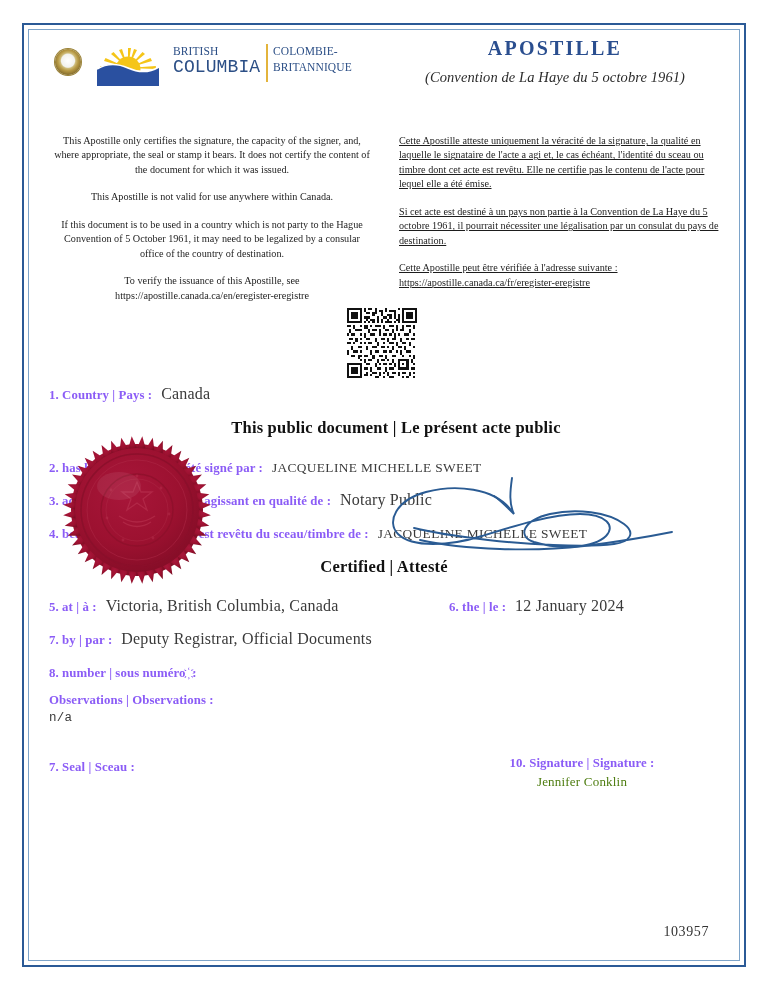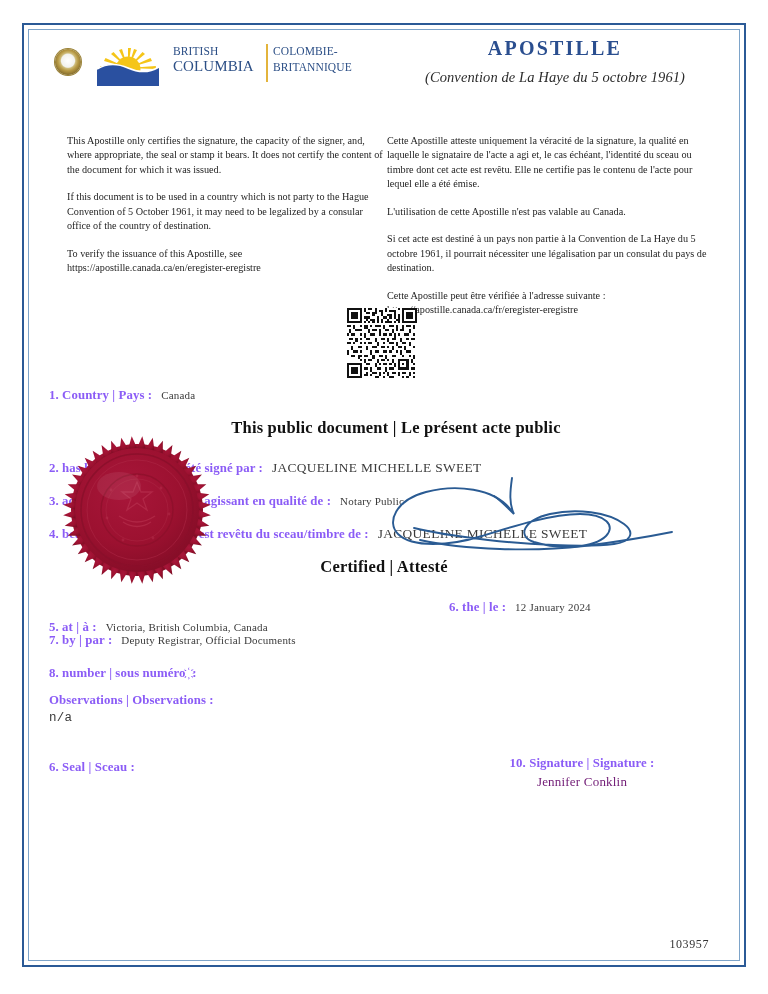--- a/index.html
+++ b/index.html
@@ -59,87 +59,87 @@
     font-family: "Liberation Serif", "DejaVu Serif", serif;
   }
   .bc-col { position: absolute; top: 0; }
   .bc-col.left { left: 0; width: 92px; text-align: left; }
   .bc-col.right { left: 100px; width: 96px; text-align: left; }
   .bc-divider {
     position: absolute; left: 93px; top: 2px;
     width: 2px; height: 38px; background: #e3b43c;
   }
   .bc-line { display: block; line-height: 1.02; white-space: nowrap; }
-  .bc-line .cap { font-size: 15px; letter-spacing: .1px; }
+  .bc-line .cap { font-size: 18px; letter-spacing: .1px; font-family: Liberation Mono, monospace; }
   .bc-line .sm  { font-size: 11.5px; letter-spacing: .1px; }
 
   .title-block {
     position: absolute; left: 350px; top: 8px; width: 352px; text-align: center;
   }
   .title-main {
     color: #2a4e8f; font-weight: bold; font-size: 20px;
     letter-spacing: 2.2px; line-height: 1.05;
   }
   .title-sub {
     color: #2a2a2a; font-style: italic; font-size: 14.5px;
     margin-top: 10px; letter-spacing: .1px;
   }
 
   
   .notice { position: absolute; top: 104px; left: 0; width: 710px; }
   .notice .col { position: absolute; top: 0; font-size: 10.2px; line-height: 1.42; color: #1d1d1d; }
-  .notice .col.en { left: 38px; width: 318px; text-align: left; }
-  .notice .col.fr { left: 358px; width: 330px; text-align: left; }
+  .notice .col.en { left: 24px; width: 318px; text-align: center; }
+  .notice .col.fr { left: 370px; width: 330px; text-align: left; text-decoration: underline; }
   .notice p { margin: 0 0 13px 0; }
   .notice p:last-child { margin-bottom: 0; }
   .notice .url { white-space: nowrap; }
 
   
   .qr-wrap { position: absolute; left: 318px; top: 278px; width: 70px; height: 70px; }
   .qr-wrap svg { display: block; }
 
   
   .fields { position: absolute; left: 0; top: 355px; width: 710px; }
   .row { position: relative; margin-bottom: 0; }
   .lbl {
     font-weight: bold; font-size: 12.8px; color: #8b5cf6; letter-spacing: .1px;
   }
   .val {
-    font-size: 11px; color: #3a3a3a; font-weight: normal; letter-spacing: .2px;
+    font-size: 16px; color: #3a3a3a; font-weight: normal; letter-spacing: .2px;
   }
   .val.caps { font-size: 13.4px; letter-spacing: .35px; }
   .center-head {
     text-align: center; font-weight: bold; font-size: 16.5px;
     color: #111; letter-spacing: .2px;
   }
 
   .f1   { position: absolute; left: 20px; top: 0; }
   .ph1  { position: absolute; left: 12px; top: 33px; width: 710px; }
   .f2   { position: absolute; left: 20px; top: 73px; }
   .f3   { position: absolute; left: 20px; top: 106px; }
   .f4   { position: absolute; left: 20px; top: 139px; }
   .ph2  { position: absolute; left: 0; top: 172px; width: 710px; }
-  .f5   { position: absolute; left: 20px; top: 212px; margin-top: 20px; }
+  .f5   { position: absolute; left: 20px; top: 212px; }
   .f6   { position: absolute; left: 420px; top: 212px; }
   .f7   { position: absolute; left: 20px; top: 245px; }
   .f8   { position: absolute; left: 20px; top: 278px; }
   .obs  { position: absolute; left: 20px; top: 308px; }
   .obs-val { font-size: 12.5px; color: #3a3a3a; margin-top: 3px; letter-spacing: .3px; font-family: Liberation Mono, monospace; }
 
   
   .f9  { position: absolute; left: 20px; top: 372px; }
   .f10 { position: absolute; left: 428px; top: 368px; width: 250px; text-align: center; }
-  .f10 .name { display: block; font-size: 13px; color: #701a75; margin-top: 3px; letter-spacing: .2px; }
+  .f10 .name { display: block; font-size: 13px; color: #4d7c0f; margin-top: 3px; letter-spacing: .2px; }
 
   .wax { position: absolute; left: 28px; top: 400px; width: 160px; height: 160px; }
   .sigmark { position: absolute; left: 355px; top: 440px; width: 290px; height: 110px; }
 
   .docnum {
-    position: absolute; right: 30px; bottom: 8px;
-    font-size: 12px; color: #333; letter-spacing: .6px;
+    position: absolute; right: 30px; bottom: 20px;
+    font-size: 14px; color: #333; letter-spacing: .6px;
   }
 </style>
 </head>
 <body>
 
 <div id="page">
 
   <div class="border-outer"></div>
   <div class="border-inner"></div>
 
@@ -182,29 +182,29 @@
 
       <div class="title-block">
         <div class="title-main">APOSTILLE</div>
         <div class="title-sub">(Convention de La Haye du 5 octobre 1961)</div>
       </div>
     </div>
 
     <div class="notice">
       <div class="col en">
         <p>This Apostille only certifies the signature, the capacity of the signer, and, where appropriate, the seal or stamp it bears. It does not certify the content of the document for which it was issued.</p>
+        <p>This Apostille is not valid for use anywhere within Canada.</p>
         <p>If this document is to be used in a country which is not party to the Hague Convention of 5 October 1961, it may need to be legalized by a consular office of the country of destination.</p>
         <p>
           <span>To verify the issuance of this Apostille, see</span><br>
           <span class="url">https://apostille.canada.ca/en/eregister-eregistre</span>
         </p>
       </div>
       <div class="col fr">
         <p>Cette Apostille atteste uniquement la véracité de la signature, la qualité en laquelle le signataire de l'acte a agi et, le cas échéant, l'identité du sceau ou timbre dont cet acte est revêtu. Elle ne certifie pas le contenu de l'acte pour lequel elle a été émise.</p>
-        <p>L'utilisation de cette Apostille n'est pas valable au Canada.</p>
         <p>Si cet acte est destiné à un pays non partie à la Convention de La Haye du 5 octobre 1961, il pourrait nécessiter une légalisation par un consulat du pays de destination.</p>
         <p>
           <span>Cette Apostille peut être vérifiée à l'adresse suivante :</span><br>
           <span class="url">https://apostille.canada.ca/fr/eregister-eregistre</span>
         </p>
       </div>
     </div>
 
     <div class="qr-wrap">
       <svg width="70" height="70" viewBox="0 0 33 33" shape-rendering="crispEdges">
@@ -442,21 +442,21 @@
         <span class="lbl" style="margin-right: 4px;">8. number | sous numéro ҉ :</span>
         <span class="val"></span>
       </div>
 
       <div class="row obs">
         <div class="lbl">Observations | Observations :</div>
         <div class="obs-val">n/a</div>
       </div>
 
       <div class="row f9">
-        <span class="lbl">6. Seal | Sceau :</span>
+        <span class="lbl">7. Seal | Sceau :</span>
       </div>
 
       <div class="row f10">
         <span class="lbl">10. Signature | Signature :</span>
         <span class="name">Jennifer Conklin</span>
       </div>
     </div>
 
     <svg class="wax" viewBox="0 0 160 160">
       <defs>

